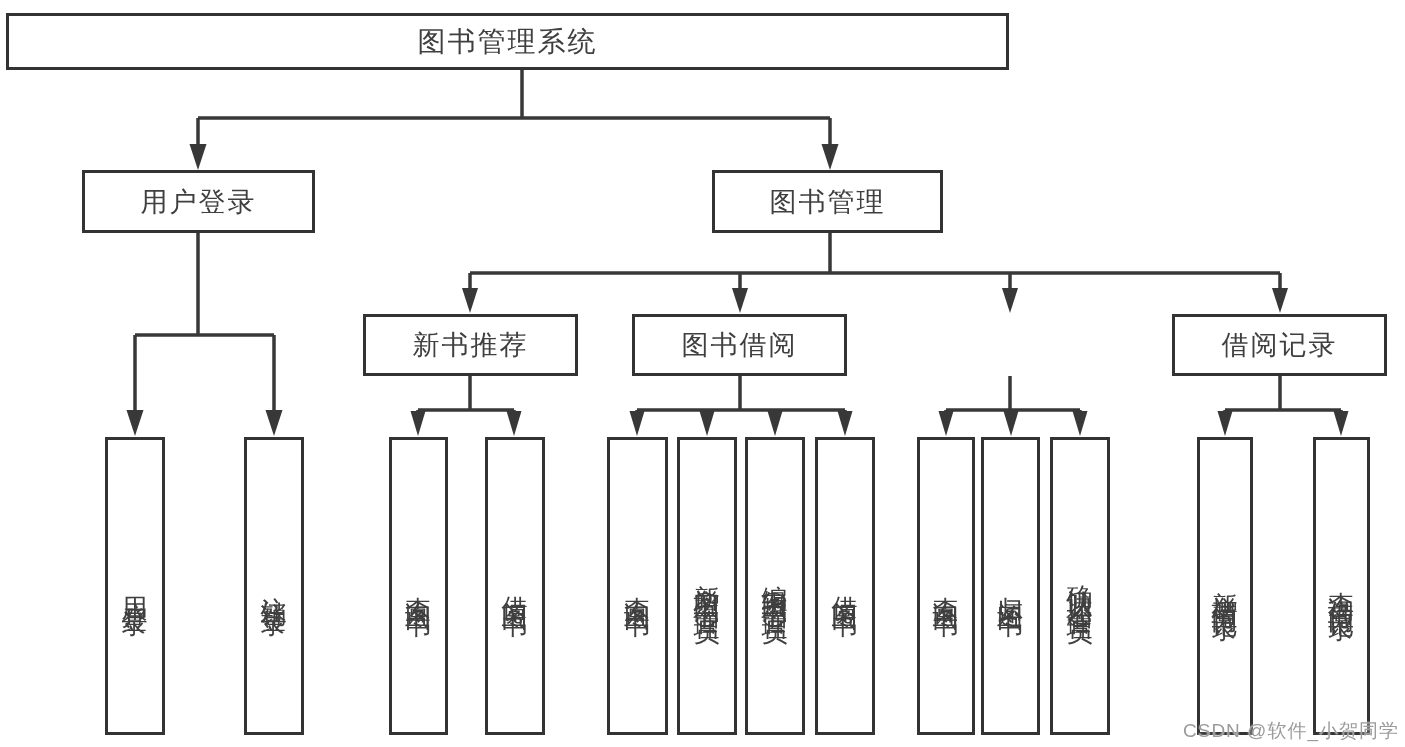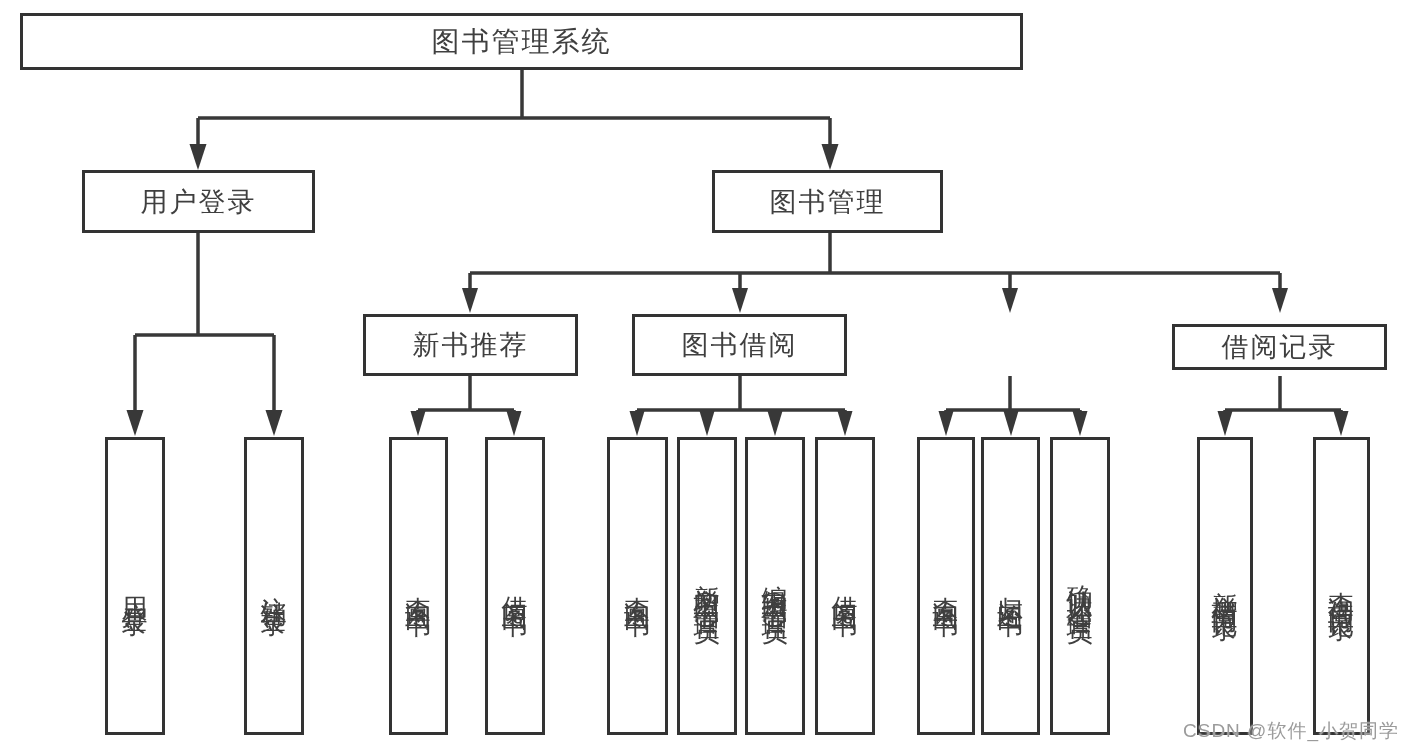--- a/index.html
+++ b/index.html
@@ -85,28 +85,28 @@
       <polygon points="775,436 767.5,411 782.5,411"></polygon>
       <polygon points="845,436 837.5,411 852.5,411"></polygon>
       <polygon points="946,436 938.5,411 953.5,411"></polygon>
       <polygon points="1011,436 1003.5,411 1018.5,411"></polygon>
       <polygon points="1080,436 1072.5,411 1087.5,411"></polygon>
       <polygon points="1225,436 1217.5,411 1232.5,411"></polygon>
       <polygon points="1341,436 1333.5,411 1348.5,411"></polygon>
     </g>
   </svg>
 
-  <div class="box hbox root" style="left:20px;top:13px;width:1003px;height:57px">图书管理系统</div>
+  <div class="box hbox root" style="left:6px;top:13px;width:1003px;height:57px">图书管理系统</div>
 
   <div class="box hbox" style="left:82px;top:170px;width:233px;height:63px">用户登录</div>
   <div class="box hbox" style="left:712px;top:170px;width:231px;height:63px">图书管理</div>
 
   <div class="box hbox" style="left:632px;top:314px;width:215px;height:62px">图书借阅</div>
   <div class="box hbox" style="left:363px;top:314px;width:215px;height:62px">新书推荐</div>
-  <div class="box hbox" style="left:1172px;top:324px;width:215px;height:46px">借阅记录</div>
+  <div class="box hbox" style="left:1172px;top:314px;width:215px;height:62px">借阅记录</div>
 
   <div class="box vbox" style="left:105px;top:437px;width:60px;height:298px">
     <span class="vtext">用户登录</span>
   </div>
   <div class="box vbox" style="left:244px;top:437px;width:60px;height:298px">
     <span class="vtext">注销登录</span>
   </div>
 
   <div class="box vbox" style="left:389px;top:437px;width:59px;height:298px">
     <span class="vtext">查询图书</span>

